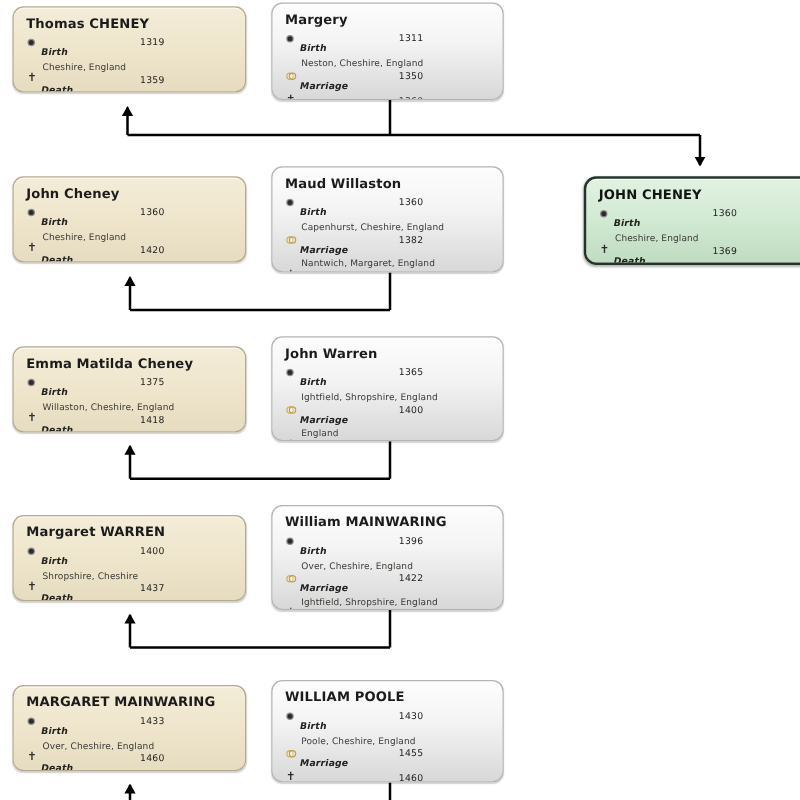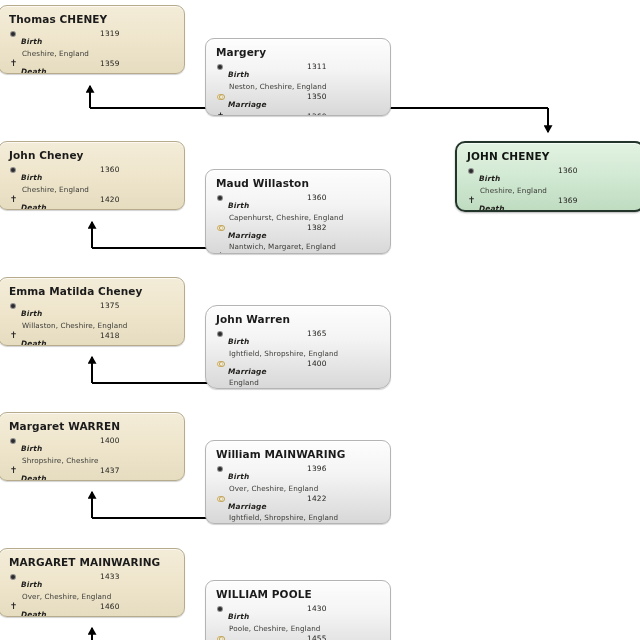--- a/index.html
+++ b/index.html
@@ -3,21 +3,21 @@
 <meta charset="utf-8">
 <style>
   html,body{margin:0;padding:0;}
   body{
     width:640px;height:640px;
     background:#ffffff;
     font-family:"DejaVu Sans","Liberation Sans",sans-serif;
     overflow:hidden;
     position:relative;
   }
-  #stage{position:absolute;left:0;top:0;width:548px;height:640px;}
+  #stage{position:absolute;left:12px;top:0;width:548px;height:640px;}
 
   
   #lines{position:absolute;left:0;top:0;width:640px;height:640px;pointer-events:none;}
 
   
   .card{
     position:absolute;
     box-sizing:border-box;
     border-radius:9px;
     padding:6px 9px 7px 9px;
@@ -73,21 +73,20 @@
   .card.tan{
     background:linear-gradient(180deg,#f3ecd8 0%,#efe6cd 45%,#e6dcc0 100%);
     border:1px solid #b6ab8d;
     box-shadow:0 1px 1px rgba(0,0,0,.18), inset 0 1px 0 rgba(255,255,255,.7);
   }
   
   .card.grey{
     background:linear-gradient(180deg,#fdfdfd 0%,#f4f4f4 40%,#d8d8d8 100%);
     border:1px solid #b4b4b4;
     box-shadow:0 1px 1px rgba(0,0,0,.18), inset 0 1px 0 rgba(255,255,255,.85);
-    margin-top:36px;
   }
   
   .card.green{
     background:linear-gradient(180deg,#e2f2e2 0%,#d3ead4 45%,#bfdcc1 100%);
     border:2.5px solid #23352a;
     box-shadow:0 1px 2px rgba(0,0,0,.3), inset 0 1px 0 rgba(255,255,255,.6);
     border-radius:10px;
   }
   .card.green .name{color:#121612;}
 </style>
@@ -237,21 +236,21 @@
       <span class="place">Willaston, Cheshire, England</span>
     </div>
     <div class="ev">
       <span class="ico death">✝</span>
       <span class="lab">Death</span>
       <span class="yr">1418</span>
       
     </div>
   </div>
 
-  <div class="card grey" style="left:205px;top:269px;width:186px;height:84px;border-radius:12px;">
+  <div class="card grey" style="left:205px;top:269px;width:186px;height:84px;">
     <div class="name">John Warren</div>
     <div class="ev">
       <span class="ico birth"></span>
       <span class="lab">Birth</span>
       <span class="yr">1365</span>
       <span class="place">Ightfield, Shropshire, England</span>
     </div>
     <div class="ev">
       <span class="ico marr"></span>
       <span class="lab">Marriage</span>

